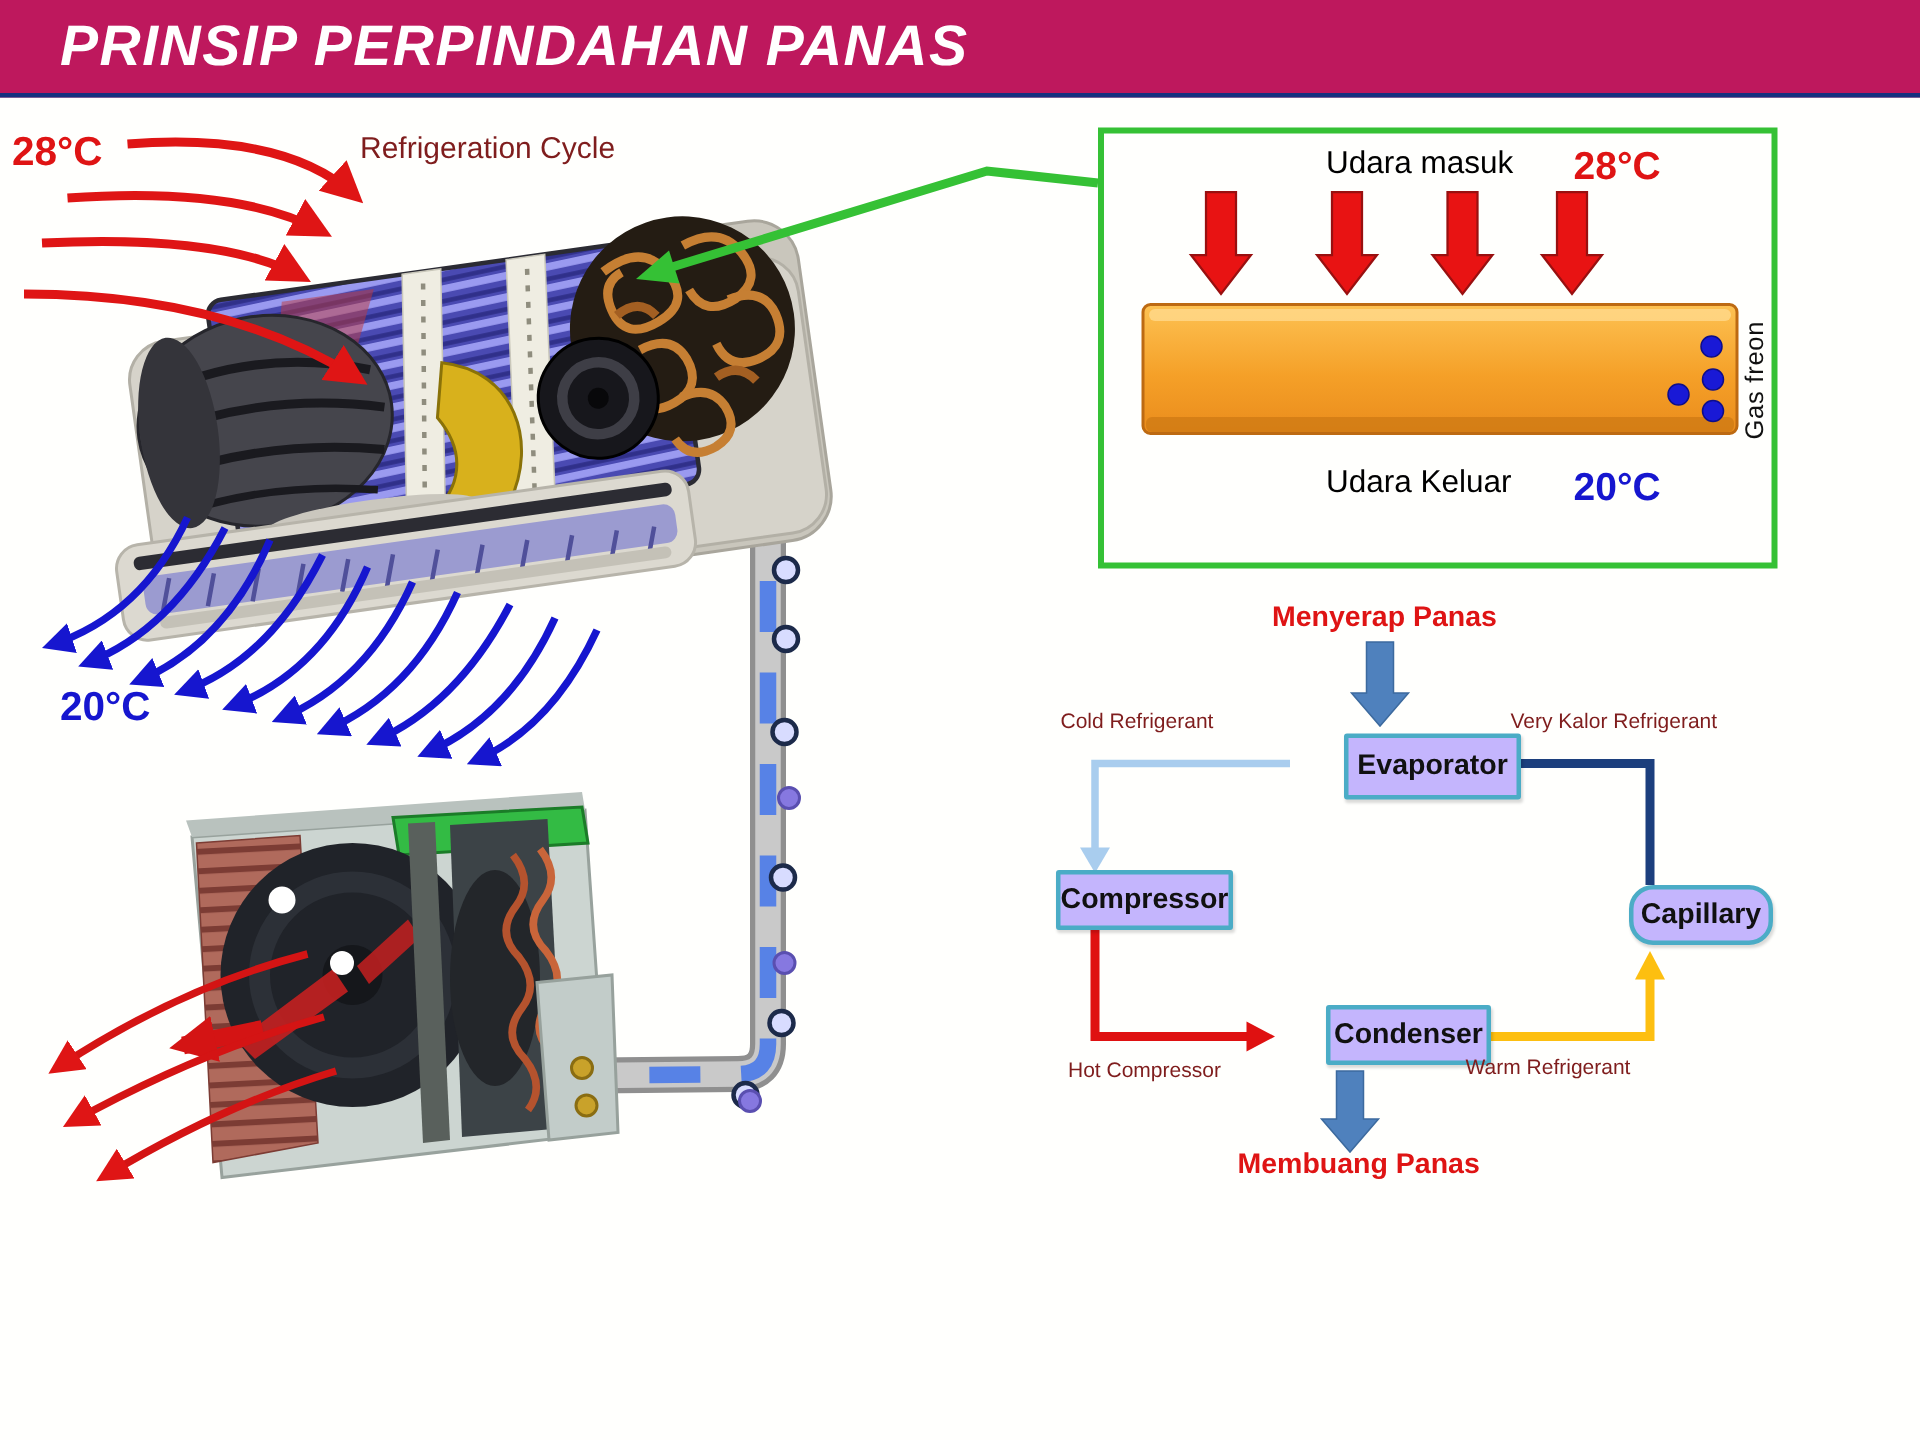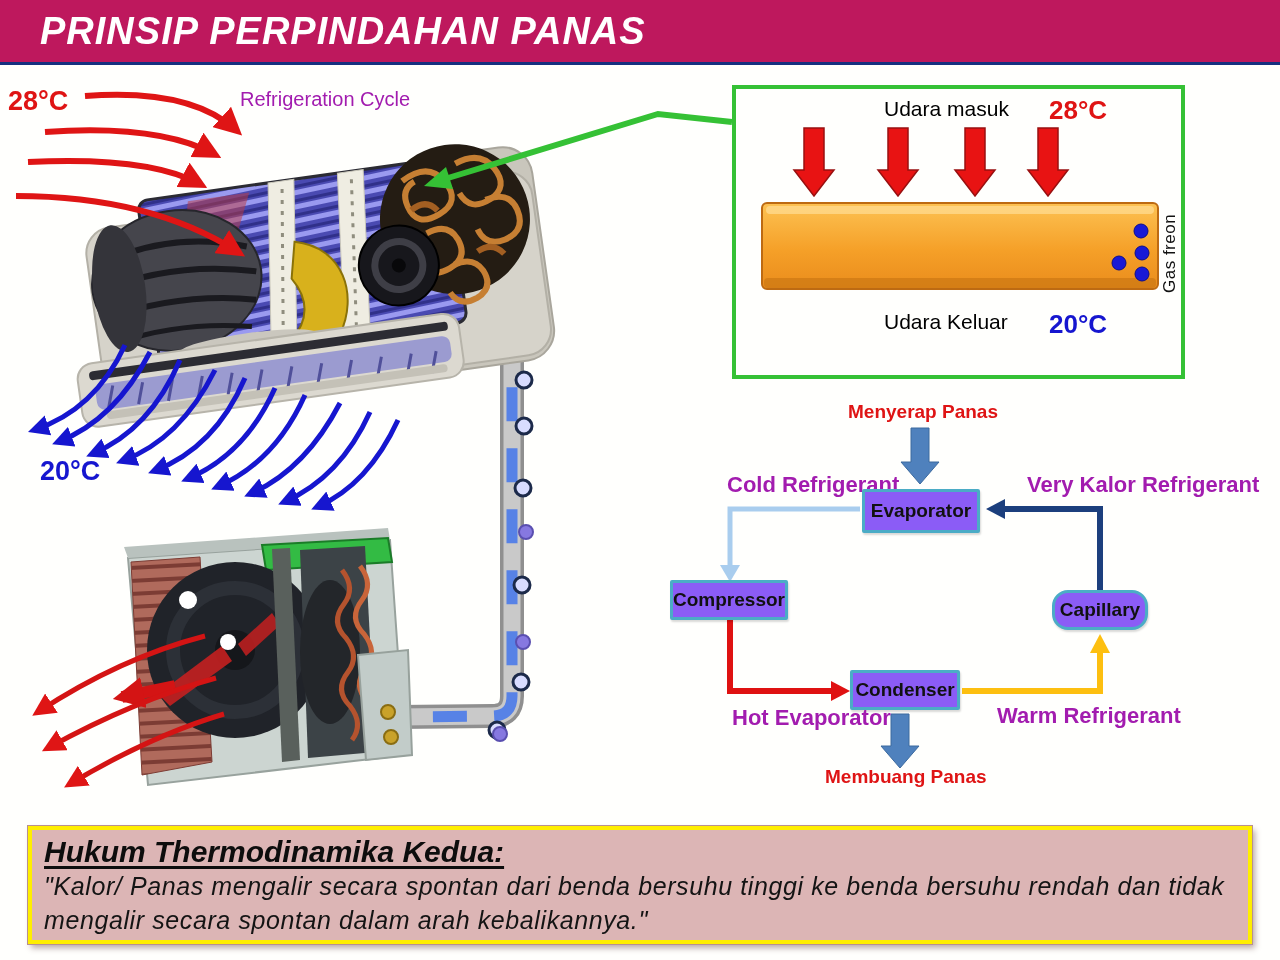--- a/index.html
+++ b/index.html
@@ -1,37 +1,37 @@
 <!DOCTYPE html>
 <html><head>
 <meta charset="utf-8">
 <style>
   html,body{margin:0;padding:0;background:#e8e8e8;}
   #slide{position:relative;width:1280px;height:960px;background:#fffffd;overflow:hidden;
          font-family:"Liberation Sans",sans-serif;}
   #gfx{position:absolute;left:0;top:0;z-index:1;}
-  .txt{position:absolute;z-index:2;white-space:nowrap;color:#a21caf;}
+  .txt{position:absolute;z-index:2;white-space:nowrap;color:#7f1d1d;}
   
   #hdr{position:absolute;left:0;top:0;width:1280px;height:62px;background:#be185d;
        border-bottom:3px solid #16307f;z-index:2;}
   #hdr .title{position:absolute;left:40px;top:10px;color:#fff;font-size:38px;font-weight:bold;
        font-style:italic;letter-spacing:1px;}
   .red{color:#df1414;font-weight:bold;}
   .blue{color:#1616cf;font-weight:bold;}
   
   #inset{position:absolute;left:732px;top:85px;width:453px;height:294px;border:4px solid #35c135;
          z-index:2;box-sizing:border-box;}
   #inset .in-lbl{position:absolute;white-space:nowrap;}
   #gasfreon{position:absolute;left:424px;top:118px;height:86px;font-size:17px;color:#111;
          writing-mode:vertical-rl;transform:rotate(180deg);letter-spacing:.5px;}
   
-  .cbox{position:absolute;z-index:2;background:#8b5cf6;border:3px solid #4bacc6;border-radius:2px;
+  .cbox{position:absolute;z-index:2;background:#c4b5fd;border:3px solid #4bacc6;border-radius:2px;
         display:flex;align-items:center;justify-content:center;font-weight:bold;font-size:19px;
-        color:#111;box-sizing:border-box;box-shadow:1px 2px 2px rgba(0,0,0,.15);}
-  .cyc-lbl{font-size:22px;font-weight:bold;margin-left:20px;}
+        color:#111;box-sizing:border-box;box-shadow:1px 2px 2px rgba(0,0,0,.15);margin-left:34px;}
+  .cyc-lbl{font-size:14px;font-weight:normal;}
   
   #law{position:absolute;left:28px;top:826px;width:1224px;height:118px;background:#dcb5b5;
        border:4px solid #ffee00;box-sizing:border-box;z-index:2;
        box-shadow:0 0 0 1px #b89090, 3px 4px 6px rgba(80,40,40,.4);}
   #law .hd{position:absolute;left:12px;top:5px;font-size:30px;font-weight:bold;font-style:italic;
        color:#0d0d0d;text-decoration:underline;text-decoration-thickness:3px;text-underline-offset:4px;
        white-space:nowrap;}
   #law .ln{position:absolute;left:12px;font-size:25px;font-style:italic;color:#141414;
        letter-spacing:.6px;white-space:nowrap;}
 </style>
@@ -230,23 +230,18 @@
     <div class="in-lbl blue" style="left:313px;top:220px;font-size:26px;">20°C</div>
   </div>
 
   <div class="txt red" style="left:848px;top:401px;font-size:19px;">Menyerap Panas</div>
   <div class="txt cyc-lbl" style="left:707px;top:472px;">Cold Refrigerant</div>
   <div class="txt cyc-lbl" style="left:1007px;top:472px;">Very Kalor Refrigerant</div>
   <div class="cbox" style="left:862px;top:489px;width:118px;height:44px;">Evaporator</div>
   <div class="cbox" style="left:670px;top:580px;width:118px;height:40px;">Compressor</div>
   <div class="cbox" style="left:1052px;top:590px;width:96px;height:40px;border-radius:16px;">Capillary</div>
   <div class="cbox" style="left:850px;top:670px;width:110px;height:40px;">Condenser</div>
-  <div class="txt cyc-lbl" style="left:712px;top:705px;">Hot Evaporator</div>
+  <div class="txt cyc-lbl" style="left:712px;top:705px;">Hot Compressor</div>
   <div class="txt cyc-lbl" style="left:977px;top:703px;">Warm Refrigerant</div>
   <div class="txt red" style="left:825px;top:766px;font-size:19px;">Membuang Panas</div>
 
-  <div id="law">
-    <div class="hd">Hukum Thermodinamika Kedua:</div>
-    <div class="ln" style="top:42px;">"Kalor/ Panas mengalir secara spontan dari benda bersuhu tinggi ke benda bersuhu rendah dan tidak</div>
-    <div class="ln" style="top:76px;">mengalir secara spontan dalam arah kebalikannya."</div>
-  </div>
 
 </div>
 
 </body></html>

